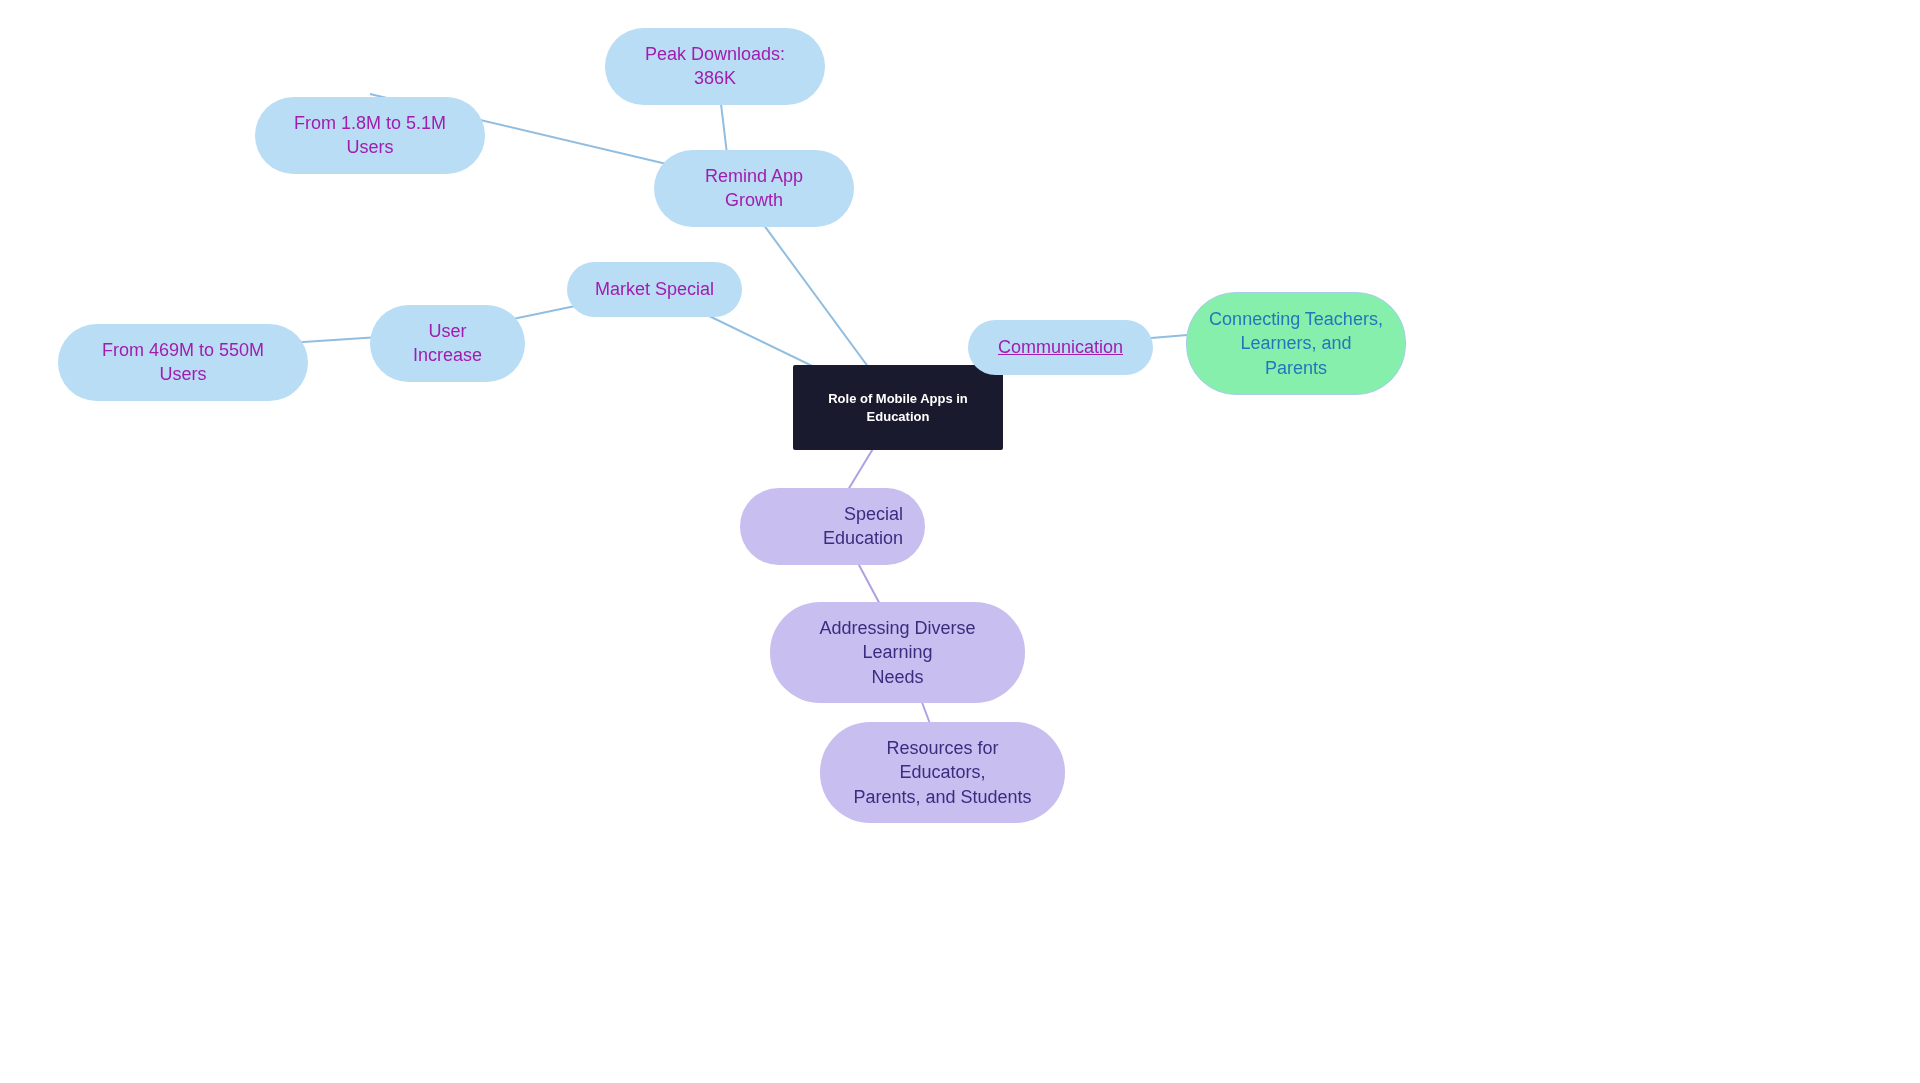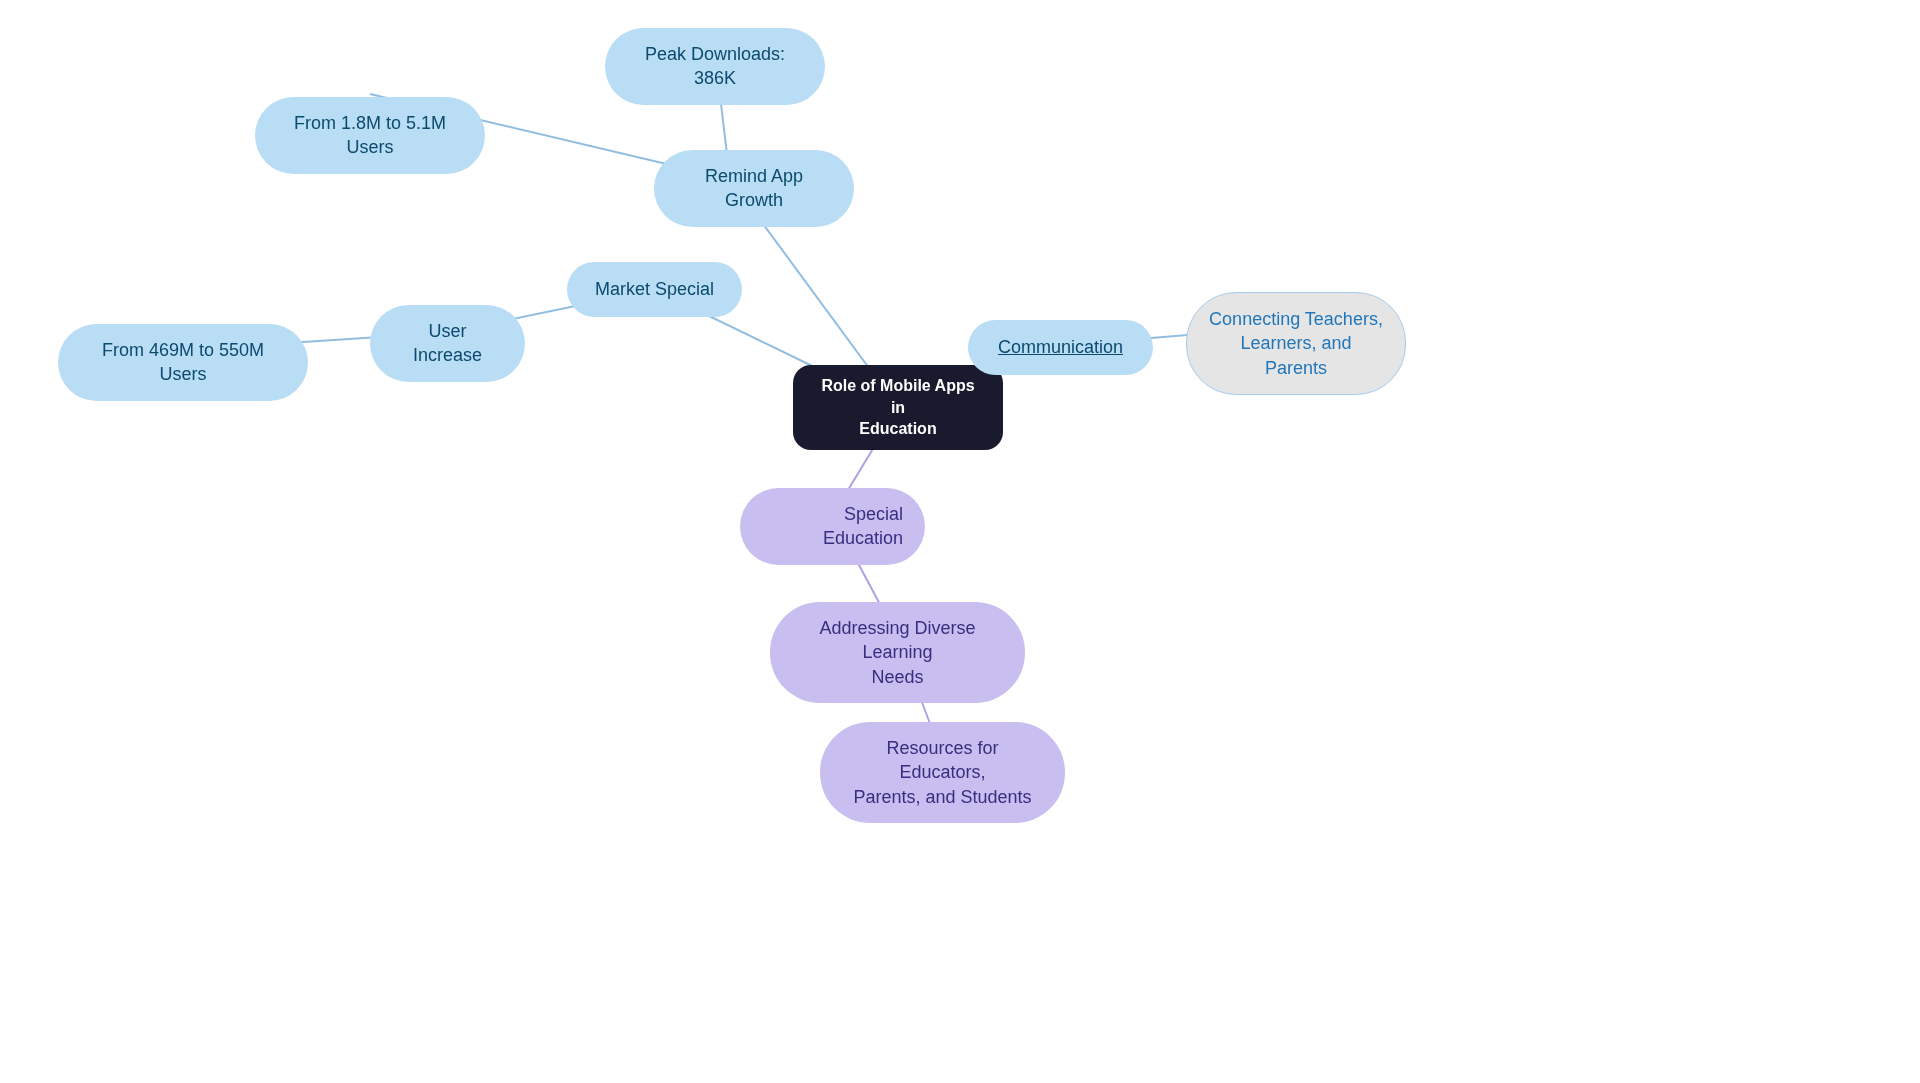--- a/index.html
+++ b/index.html
@@ -25,39 +25,39 @@
       align-items: center;
       justify-content: center;
       text-align: center;
       padding: 14px 22px;
       font-size: 18px;
       line-height: 1.35;
       cursor: pointer;
     }
     .node-blue {
       background: #b8ddf5;
-      color: #0c4a6e;
+      color: #a21caf;
       border: none;
     }
     .node-purple {
       background: #c8bff0;
       color: #3a2d80;
       border: none;
     }
     .node-center {
       background: #1a1a2e;
       color: #ffffff;
-      border-radius: 18px;
-      font-size: 16px;
+      border-radius: 2px;
+      font-size: 13px;
       font-weight: 600;
       width: 210px;
       padding: 22px 24px;
     }
     .node-blue-outline {
-      background: #e5e5e5;
+      background: #86efac;
       color: #2277bb;
       border: 1.5px solid #a8ccee;
     }
   </style>
 </head>
 <body>
 
 <svg class="connections" id="svg-connections">
     <line x1="898" y1="407.5" x2="730" y2="179" stroke="#90bde0" stroke-width="2"></line>
     <line x1="730" y1="179" x2="715" y2="54" stroke="#90bde0" stroke-width="2"></line>

